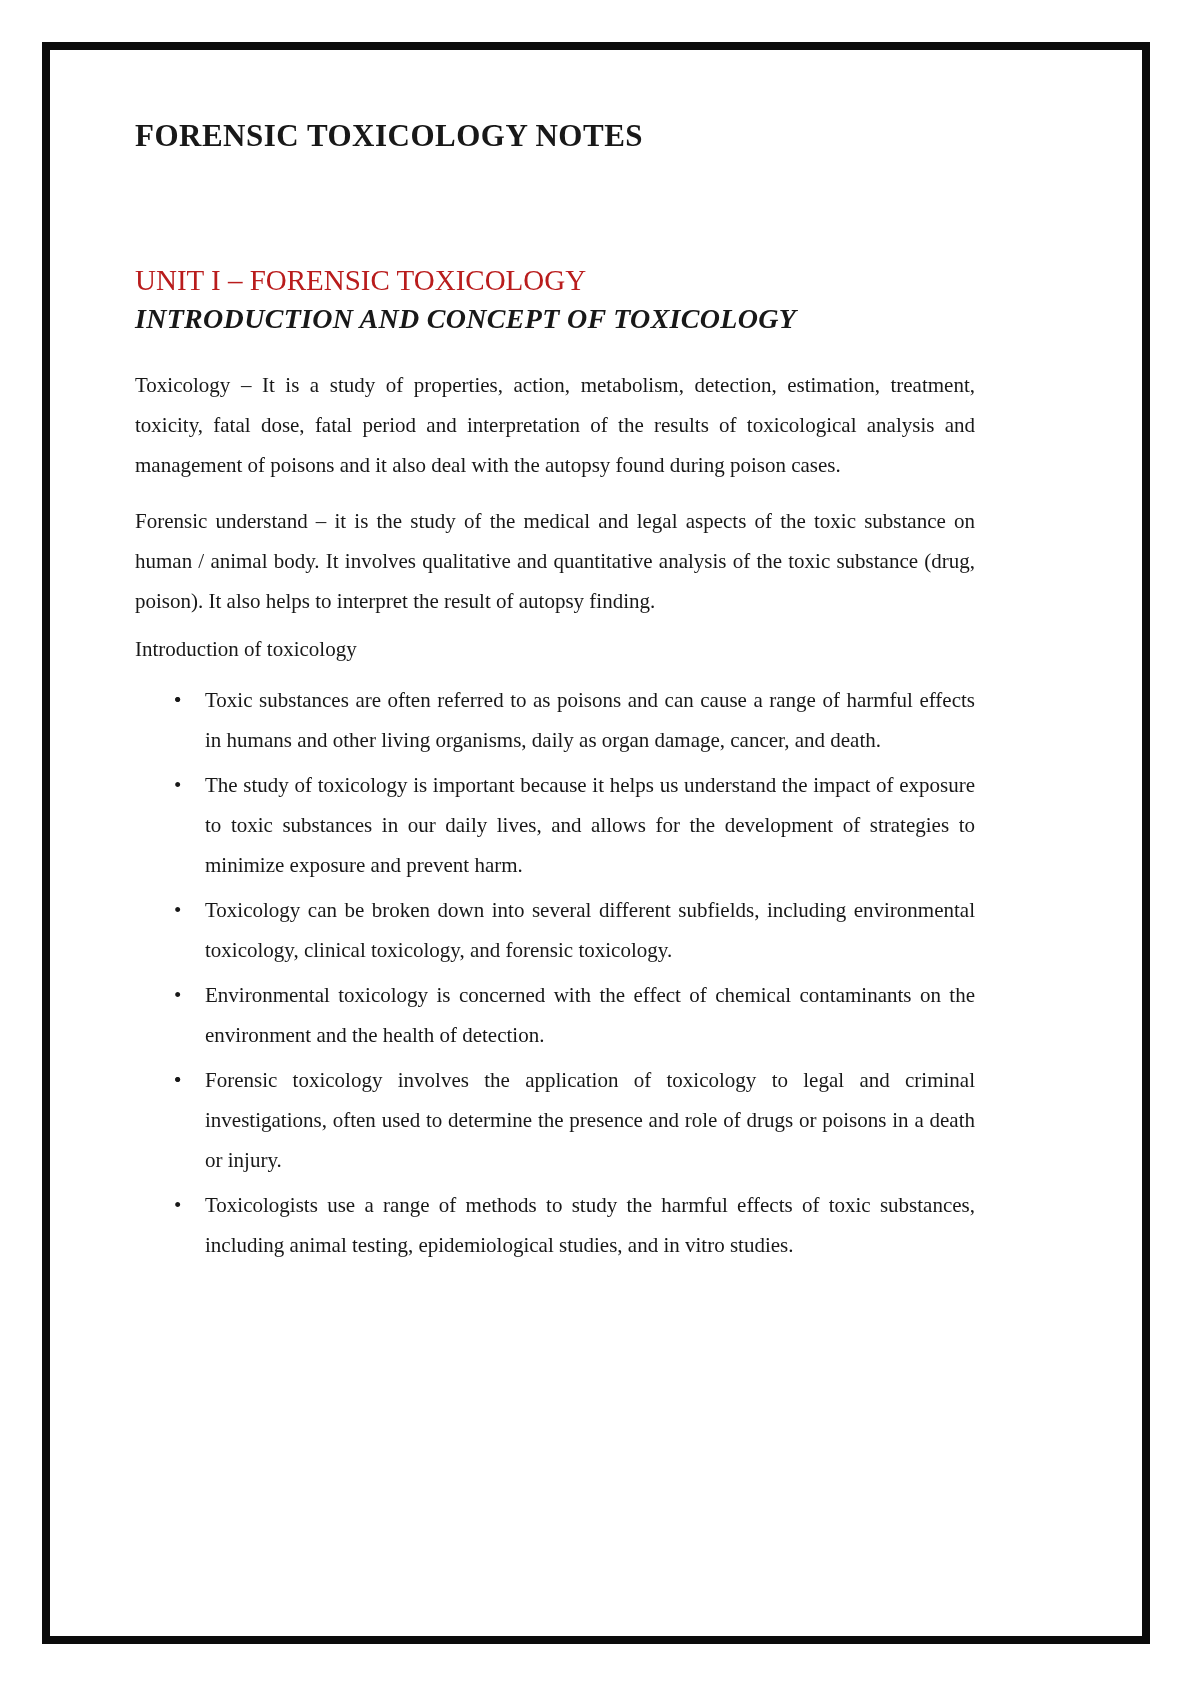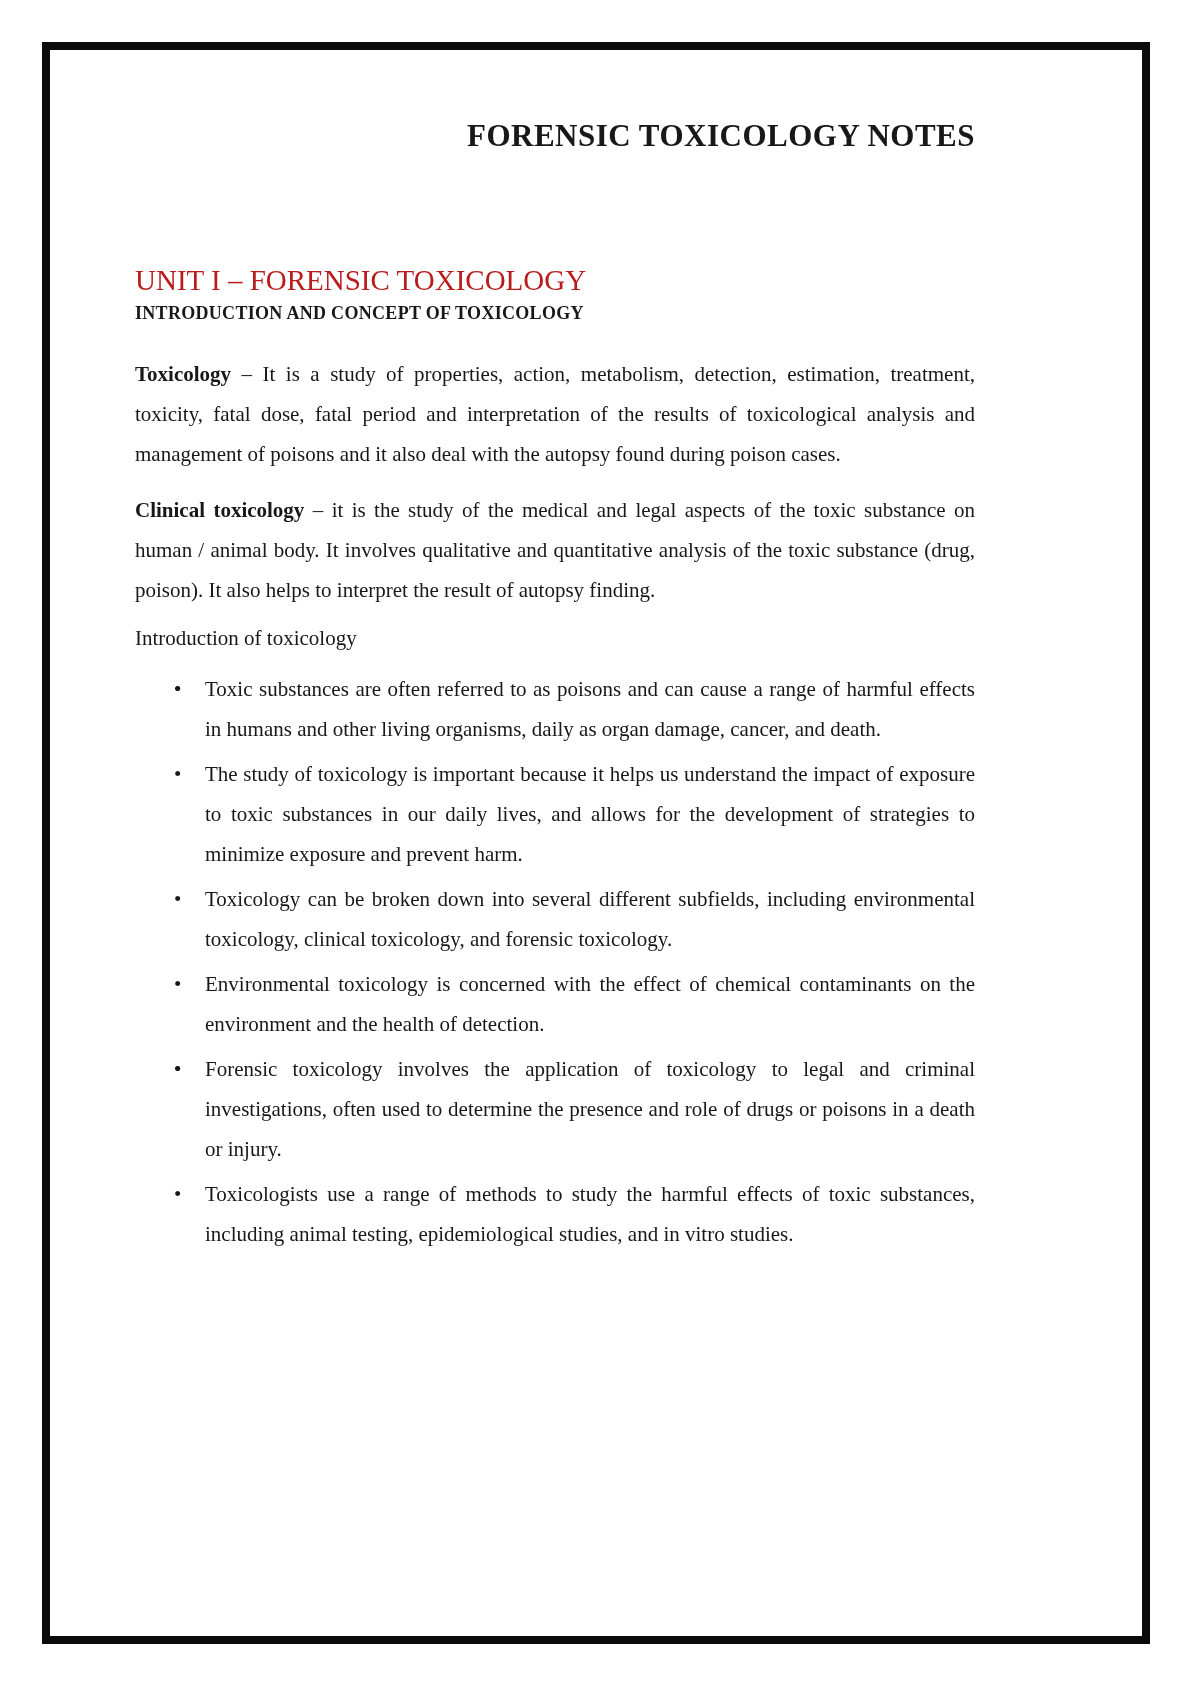--- a/index.html
+++ b/index.html
@@ -25,45 +25,46 @@
     box-sizing: border-box;
     pointer-events: none;
   }
   .content {
     position: absolute;
     left: 135px;
     top: 118px;
     width: 840px;
   }
   .doc-title {
-    text-align: right;
+    text-align: left;
     font-weight: bold;
     font-size: 31px;
     letter-spacing: 0.5px;
     margin: 0 0 110px 0;
   }
   .unit-heading {
     font-size: 29px;
     font-weight: normal;
     margin: 0 0 6px 0;
   }
   .intro-subheading {
-    font-size: 18px;
+    font-size: 28px;
     font-weight: bold;
     margin: 0 0 30px 0;
     letter-spacing: 0.3px;
+    font-style: italic;
   }
   .para {
     font-size: 21px;
     line-height: 40px;
     text-align: justify;
     margin: 0 0 16px 0;
   }
   .para .lead {
-    font-weight: bold;
+    font-weight: normal;
   }
   .section-heading {
     font-size: 21px;
     font-weight: normal;
     margin: 10px 0 18px 0;
   }
   ul.bullet-list {
     margin: 0;
     padding: 0 0 0 70px;
     list-style: none;
@@ -91,21 +92,21 @@
 <div class="content">
 
   <h1 class="doc-title">FORENSIC TOXICOLOGY NOTES</h1>
 
   <h2 class="unit-heading" style="color: #b91c1c;">UNIT I – FORENSIC TOXICOLOGY</h2>
 
   <h3 class="intro-subheading">INTRODUCTION AND CONCEPT OF TOXICOLOGY</h3>
 
   <p class="para"><span class="lead">Toxicology</span><span> – It is a study of properties, action, metabolism, detection, estimation, treatment, toxicity, fatal dose, fatal period and interpretation of the results of toxicological analysis and management of poisons and it also deal with the autopsy found during poison cases.</span></p>
 
-  <p class="para"><span class="lead">Clinical toxicology</span><span> – it is the study of the medical and legal aspects of the toxic substance on human / animal body. It involves qualitative and quantitative analysis of the toxic substance (drug, poison). It also helps to interpret the result of autopsy finding.</span></p>
+  <p class="para"><span class="lead">Forensic understand</span><span> – it is the study of the medical and legal aspects of the toxic substance on human / animal body. It involves qualitative and quantitative analysis of the toxic substance (drug, poison). It also helps to interpret the result of autopsy finding.</span></p>
 
   <h4 class="section-heading">Introduction of toxicology</h4>
 
   <ul class="bullet-list">
     <li><span class="bullet-dot">•</span></li>
     <li><span class="bullet-dot">•</span><span>Toxic substances are often referred to as poisons and can cause a range of harmful effects in humans and other living organisms, daily as organ damage, cancer, and death.</span></li>
     <li><span class="bullet-dot">•</span><span>The study of toxicology is important because it helps us understand the impact of exposure to toxic substances in our daily lives, and allows for the development of strategies to minimize exposure and prevent harm.</span></li>
     <li><span class="bullet-dot">•</span><span>Toxicology can be broken down into several different subfields, including environmental toxicology, clinical toxicology, and forensic toxicology.</span></li>
     <li><span class="bullet-dot">•</span><span>Environmental toxicology is concerned with the effect of chemical contaminants on the environment and the health of detection.</span></li>
     <li><span class="bullet-dot">•</span></li>

